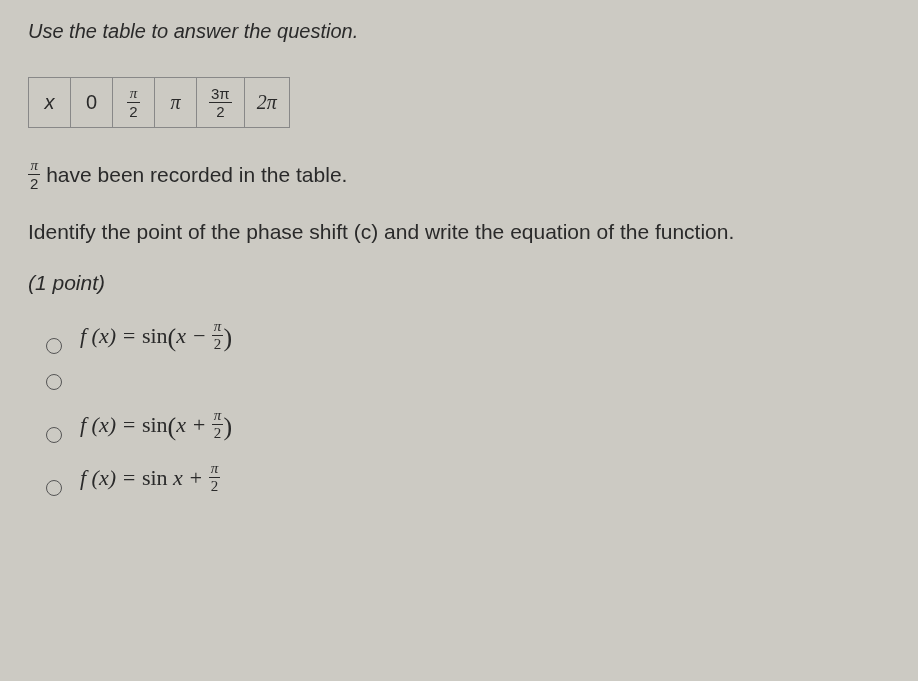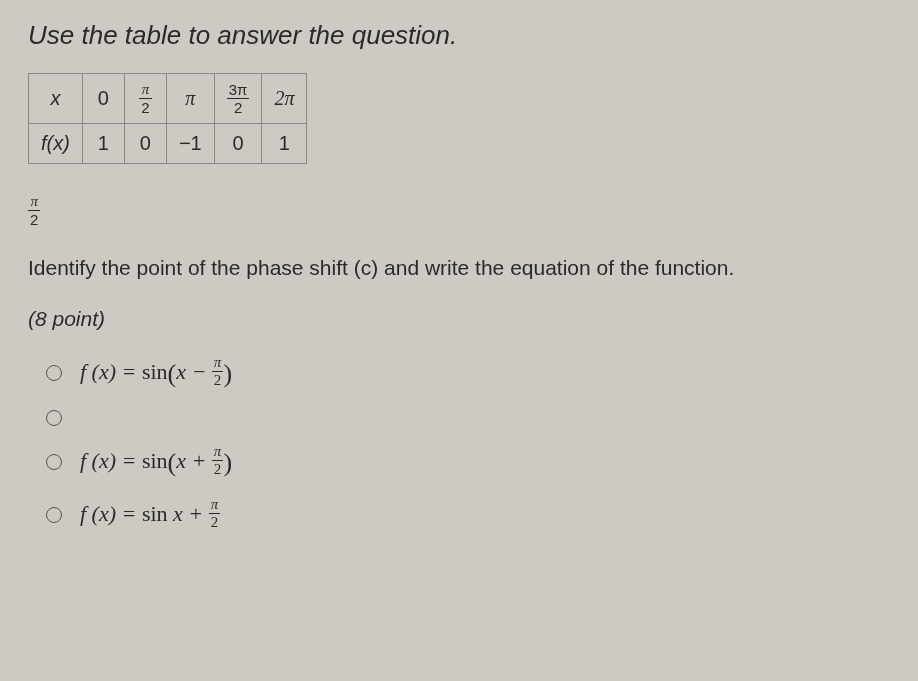--- a/index.html
+++ b/index.html
@@ -11,22 +11,22 @@
       width: 918px;
       height: 681px;
       background: #cccac3;
       font-family: Arial, Helvetica, sans-serif;
       color: #2a2a2a;
       padding: 20px 28px;
       font-size: 21px;
     }
     .instruction {
       font-style: italic;
-      margin-bottom: 22px;
-      font-size: 26px;
+      margin-bottom: 34px;
+      font-size: 20px;
     }
     table {
       border-collapse: collapse;
       margin-bottom: 30px;
     }
     td {
       border: 1px solid #888;
       padding: 8px 12px;
       text-align: center;
       min-width: 42px;
@@ -76,21 +76,21 @@
       line-height: 1.6;
       font-size: 21px;
     }
     .italic-par {
       font-style: italic;
       margin-bottom: 26px;
       font-size: 21px;
     }
     .option {
       display: flex;
-      align-items: center;
+      align-items: flex-end;
       margin-bottom: 20px;
       padding-left: 18px;
       font-size: 21px;
     }
     .radio {
       width: 16px;
       height: 16px;
       border: 1.5px solid #555;
       border-radius: 50%;
       margin-right: 18px;
@@ -133,43 +133,35 @@
     </td>
     <td class="pi-sym">π</td>
     <td>
       <span class="frac">
         <span class="num"><span>3π</span></span>
         <span class="den">2</span>
       </span>
     </td>
     <td class="pi-sym">2π</td>
   </tr>
-  <tr>
-    <td class="row-header">f(x)</td>
-    <td>1</td>
-    <td>0</td>
-    <td>−1</td>
-    <td>0</td>
-    <td>1</td>
-  </tr>
 </tbody>
   </table>
 
 <div class="paragraph">
   <span class="inline-frac">
     <span class="num pi-sym">π</span>
     <span class="den">2</span>
-  </span>
+  </span><span> have been recorded in the table.</span>
 </div>
 
 <div class="paragraph">
   <span>Identify the point of the phase shift </span><span>(c)</span><span> and write the equation of the function.</span>
 </div>
 
-<div class="italic-par">(8 point)</div>
+<div class="italic-par">(1 point)</div>
 
 <div class="option">
   <span class="radio"></span>
   <span class="math">
     <span>f (x) = </span><span class="upright">sin</span><span class="bigparen">(</span><span>x − </span><span class="inline-frac">
       <span class="num pi-sym">π</span>
       <span class="den upright">2</span>
     </span><span class="bigparen">)</span>
   </span>
 </div>

